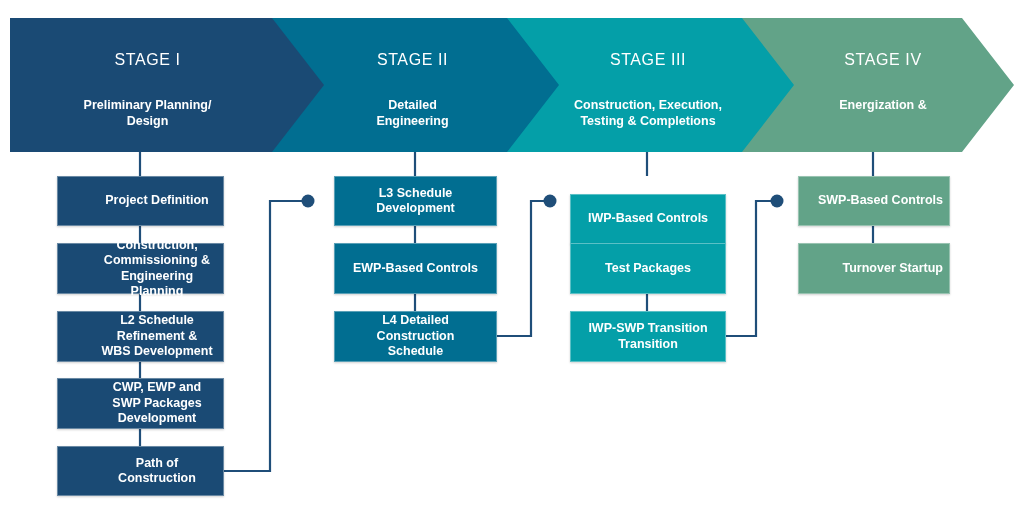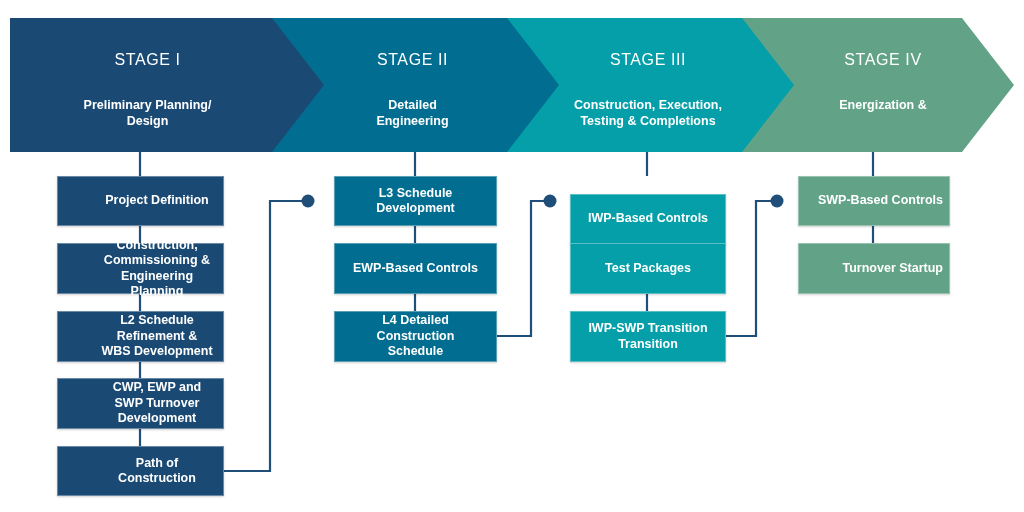--- a/index.html
+++ b/index.html
@@ -151,21 +151,21 @@
     <span>
       <span>L2 Schedule</span><br>
       <span>Refinement &amp;</span><br>
       <span>WBS Development</span>
     </span>
   </div>
 
   <div class="pbox c1" style="left:57px;top:378px;width:167px;height:51px;">
     <span>
       <span>CWP, EWP and</span><br>
-      <span>SWP Turnover</span><br>
+      <span>SWP Packages</span><br>
       <span>Development</span>
     </span>
   </div>
 
   <div class="pbox c1" style="left:57px;top:446px;width:167px;height:50px;">
     <span>Path of Construction</span>
   </div>
 
   <div class="pbox c2" style="left:334px;top:176px;width:163px;height:50px;align-items:center;">
     <span>

